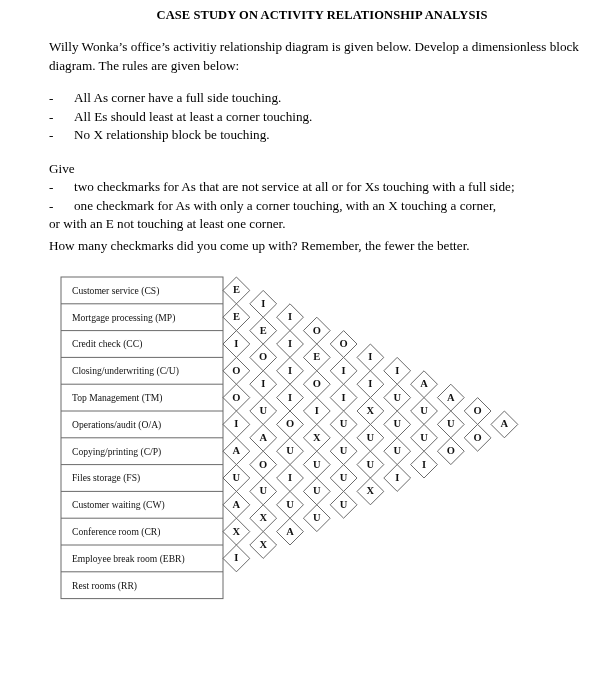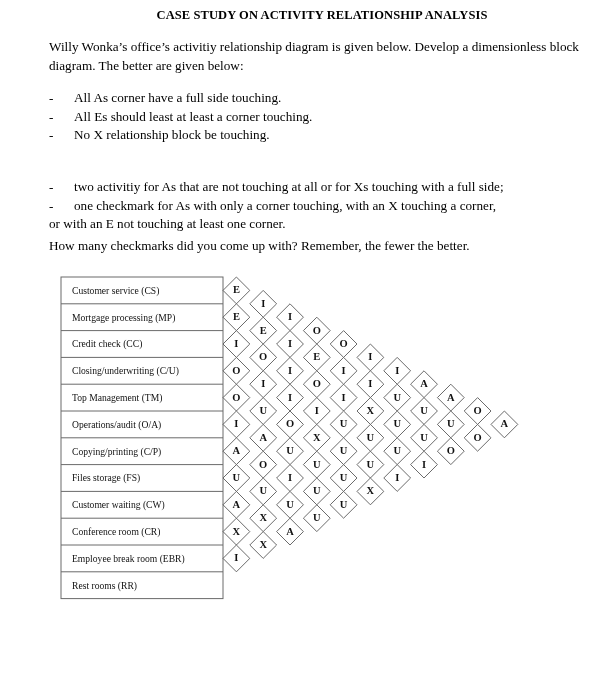--- a/index.html
+++ b/index.html
@@ -108,42 +108,43 @@
     fill: none;
   }
 </style>
 </head>
 <body>
 
 <div id="page">
 
   <div class="doc-title">CASE STUDY ON ACTIVITY RELATIONSHIP ANALYSIS</div>
 
-  <div class="body-text" id="intro">Willy Wonka’s office’s activitiy relationship diagram is given below. Develop a dimensionless block diagram. The better are given below:</div>
+  <div class="body-text" id="intro">Willy Wonka’s office’s activitiy relationship diagram is given below. Develop a dimensionless block diagram. The rules are given below:</div>
 
   <div class="rule-list" id="rules">
     <div class="rule-row">
       <span class="rule-dash">-</span>
       <span class="rule-text">All As corner have a full side touching.</span>
     </div>
     <div class="rule-row">
       <span class="rule-dash">-</span>
       <span class="rule-text">All Es should least at least a corner touching.</span>
     </div>
     <div class="rule-row">
       <span class="rule-dash">-</span>
       <span class="rule-text">No X relationship block be touching.</span>
     </div>
   </div>
 
+  <div class="body-text" id="give-line">Give</div>
 
   <div class="rule-list" id="give-rules">
     <div class="rule-row">
       <span class="rule-dash">-</span>
-      <span class="rule-text">two activitiy for As that are not touching at all or for Xs touching with a full side;</span>
+      <span class="rule-text">two checkmarks for As that are not service at all or for Xs touching with a full side;</span>
     </div>
     <div class="rule-row">
       <span class="rule-dash">-</span>
       <span class="rule-text">one checkmark for As with only a corner touching, with an X touching a corner,</span>
     </div>
   </div>
 
   <div id="question">How many checkmarks did you come up with? Remember, the fewer the better.</div>
 
   <div id="give-tail">or with an E not touching at least one corner.</div>

